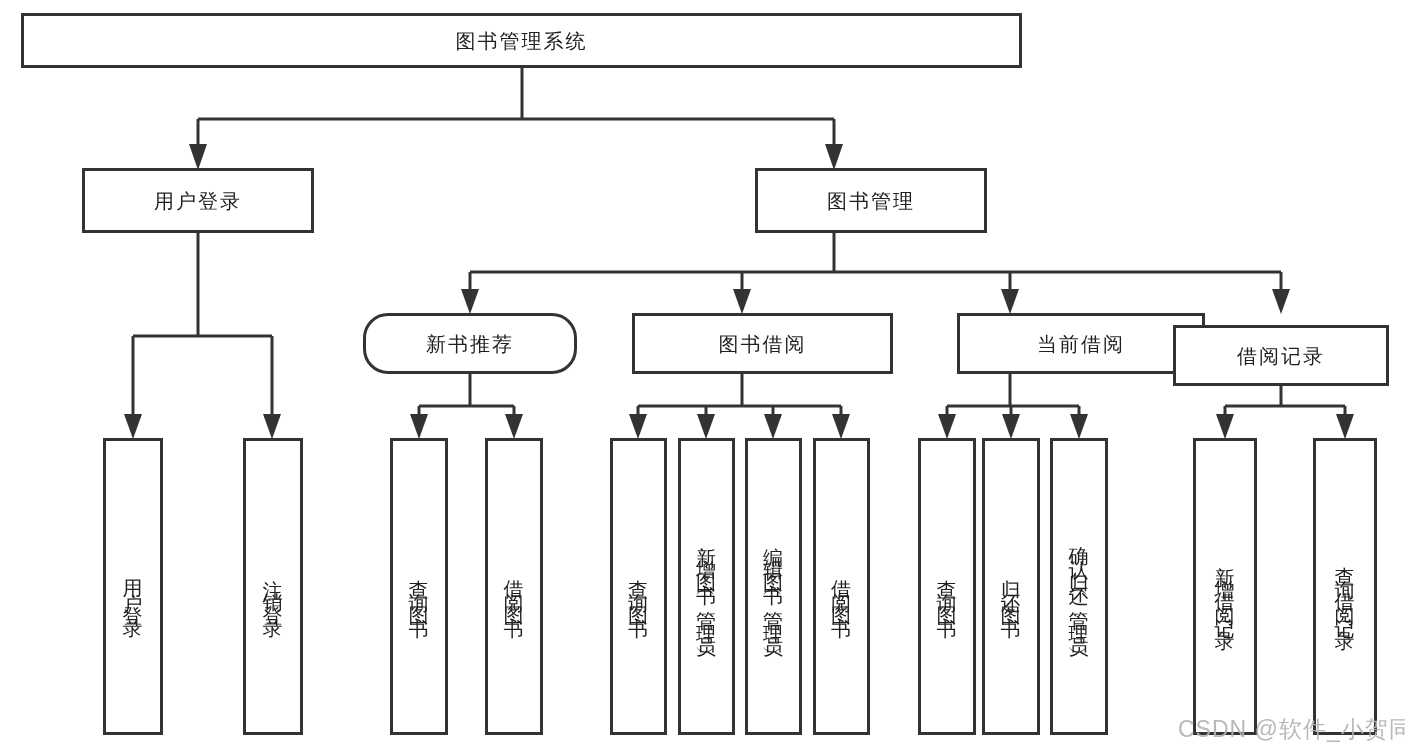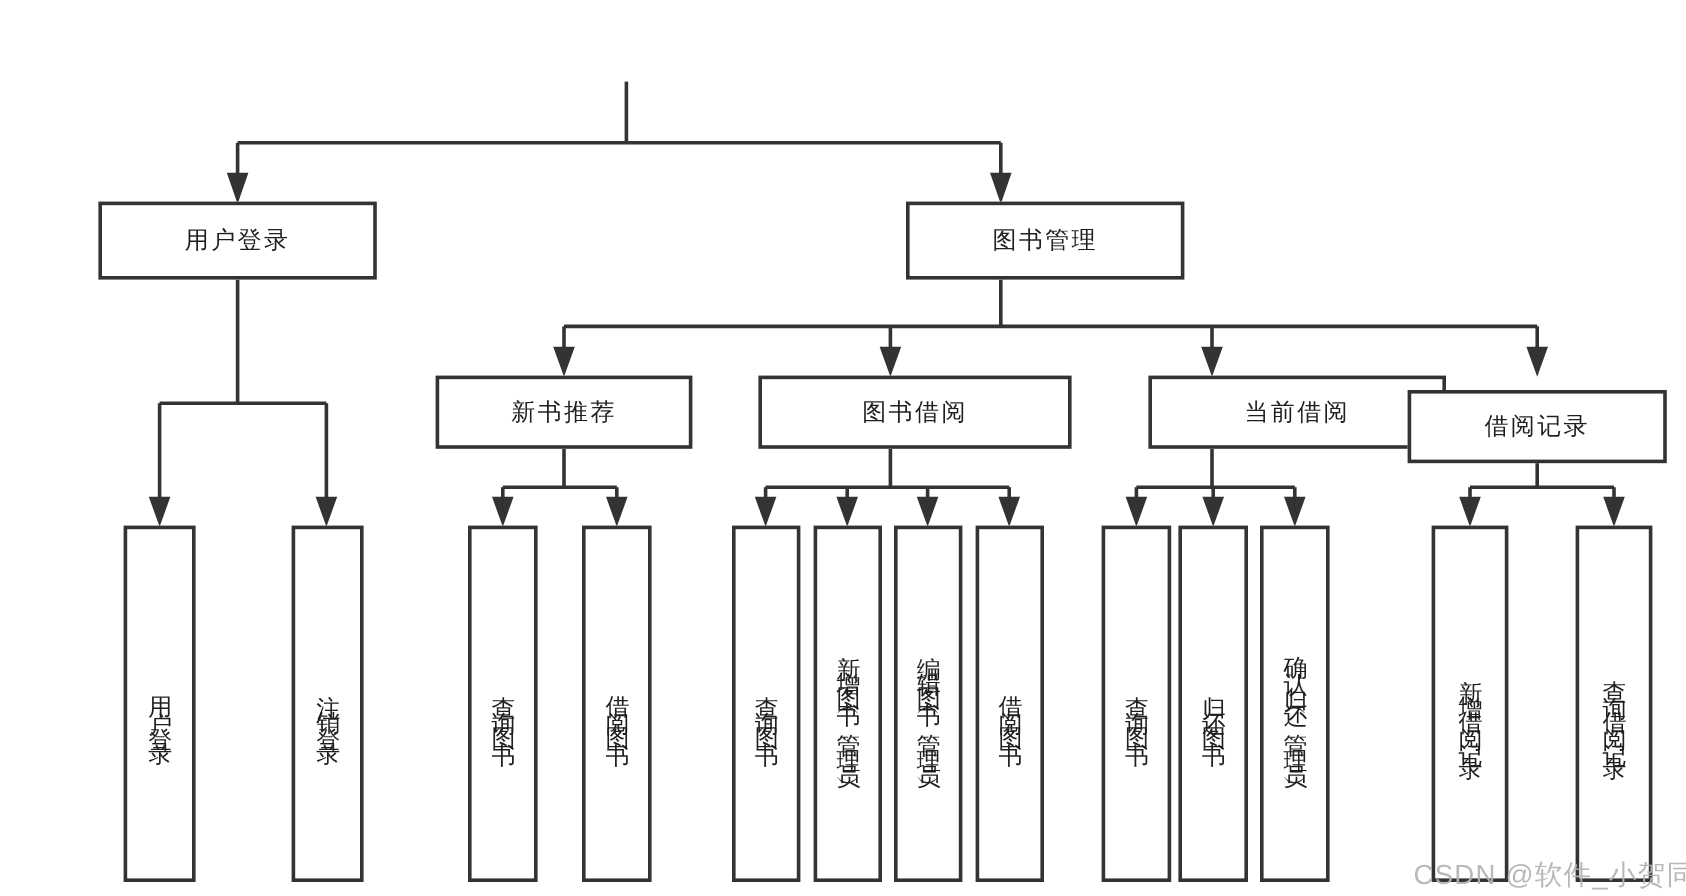--- a/index.html
+++ b/index.html
@@ -115,25 +115,26 @@
       <path d="M764 414 L782 414 L773 439 Z"></path>
       <path d="M832 414 L850 414 L841 439 Z"></path>
       <path d="M938 414 L956 414 L947 439 Z"></path>
       <path d="M1002 414 L1020 414 L1011 439 Z"></path>
       <path d="M1070 414 L1088 414 L1079 439 Z"></path>
       <path d="M1216 414 L1234 414 L1225 439 Z"></path>
       <path d="M1336 414 L1354 414 L1345 439 Z"></path>
     </g>
   </svg>
 
+  <div class="box h-box" style="left:21px; top:13px; width:1001px; height:55px;">图书管理系统</div>
 
   <div class="box h-box" style="left:82px; top:168px; width:232px; height:65px;">用户登录</div>
   <div class="box h-box" style="left:718px; top:168px; width:232px; height:65px;margin-left:37px;">图书管理</div>
 
-  <div class="box h-box" style="left:363px; top:313px; width:214px; height:61px;">新书推荐</div>
+  <div class="box h-box" style="left:363px; top:313px; width:214px; height:61px;border-radius:25px;">新书推荐</div>
   <div class="box h-box" style="left:632px; top:313px; width:261px; height:61px;">图书借阅</div>
   <div class="box h-box" style="left:957px; top:313px; width:248px; height:61px;">当前借阅</div>
   <div class="box h-box" style="left:1173px; top:313px; width:216px; height:61px;margin-top:12px;">借阅记录</div>
 
   <div class="box v-box" style="left:103px; top:438px; width:60px; height:297px;">用户登录</div>
   <div class="box v-box" style="left:243px; top:438px; width:60px; height:297px;">注销登录</div>
 
   <div class="box v-box" style="left:390px; top:438px; width:58px; height:297px;">查询图书</div>
   <div class="box v-box" style="left:485px; top:438px; width:58px; height:297px;">借阅图书</div>
 

